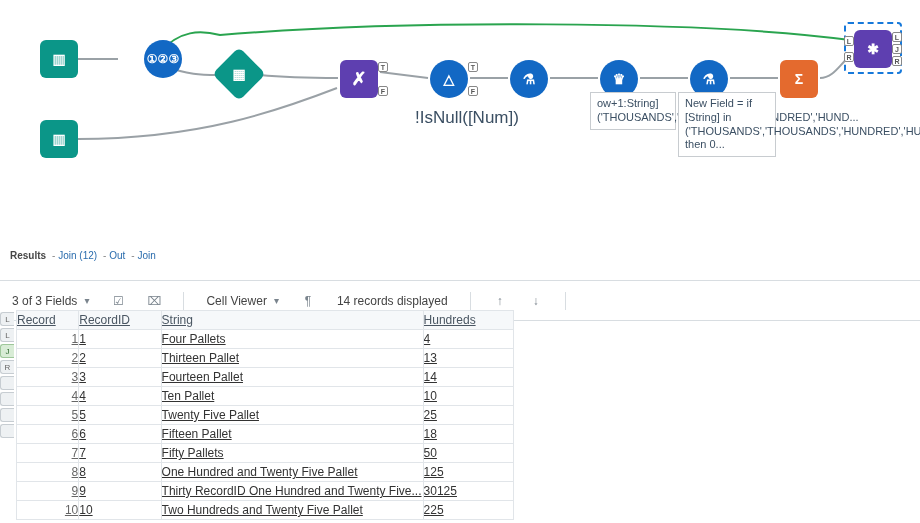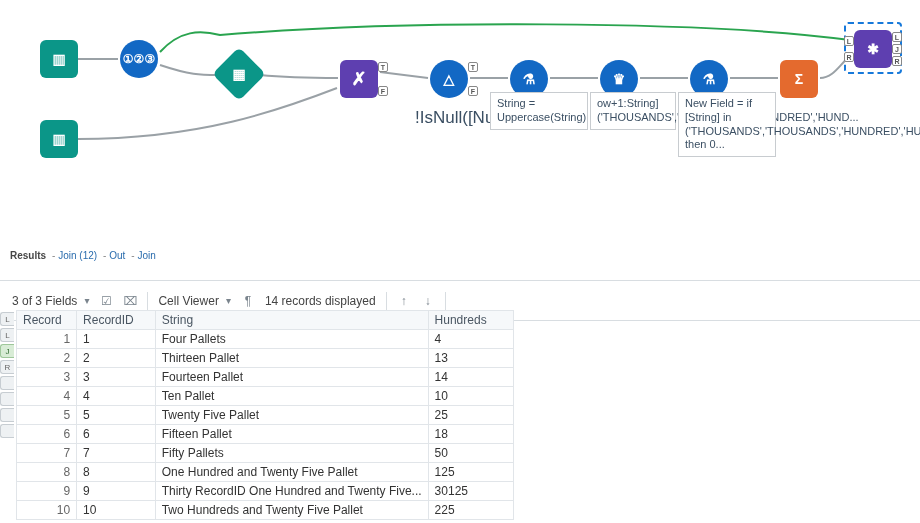--- a/index.html
+++ b/index.html
@@ -9,50 +9,50 @@
   #canvas { position: relative; width: 920px; height: 220px; background: #fff; }
   .wire { position: absolute; stroke: #9aa1a6; stroke-width: 2; fill: none; }
   .wire.green { stroke: #2aa44f; }
 
   .node { position: absolute; width: 38px; height: 38px; border-radius: 6px; display: flex; align-items: center; justify-content: center; color: #fff; font-weight: bold; font-size: 14px; cursor: pointer; }
   .node .port { position: absolute; width: 10px; height: 10px; background: #fff; border: 1px solid #888; border-radius: 2px; font-size: 7px; display: flex; align-items: center; justify-content: center; color: #555; }
   .port.tf { right:-10px; top:  2px; }
   .port.tb { right:-10px; top: 26px; }
 
   .n-input   { background: #0b9688; }
-  .n-recid   { background: #1268c4; border-radius: 50%; }
+  .n-recid   { background: #1268c4; border-radius: 50%; margin-left: 24px; }
   .n-cross   { background: #0b9688; transform: rotate(45deg); border-radius: 6px; }
   .n-cross > span { transform: rotate(-45deg); display:block; width:100%; text-align:center;}
   .n-filter  { background: #5e3fb0; }
   .n-formula { background: #1268c4; border-radius: 50%; }
   .n-summ    { background: #e46a2e; }
   .n-join    { background: #5e3fb0; border-radius: 6px; }
 
   .annobox { position: absolute; border: 1px solid #c8ccd0; background:#fff; padding: 4px 6px; font-size: 11px; line-height: 1.25; color:#3b4f63; max-width: 100px; }
   .annoSingle { position:absolute; font-size:17px; color:#3b4f63; }
 
   .sel { position:absolute; border:2px dashed #1779da; padding:2px; border-radius:4px; }
 
   
   #resultsBar { position:absolute; left:0; top:248px; width:920px; padding:2px 10px; font-size:10px; color:#2a6cad; }
   #resultsBar b { color:#464646; font-weight:600; }
   #resultsBar span.sep { color:#888; margin:0 3px; }
 
-  #toolbar { position:absolute; left:0; top:280px; width:920px; height:41px; border-top:1px solid #d8dde1; border-bottom:1px solid #d8dde1; display:flex; align-items:center; gap:10px; padding:0 12px; font-size:12px; color:#444; }
+  #toolbar { position:absolute; left:0; top:280px; width:920px; height:41px; border-top:1px solid #d8dde1; border-bottom:1px solid #d8dde1; display:flex; align-items:center; gap:22px; padding:0 12px; font-size:12px; color:#444; }
   #toolbar .tb-item { display:flex; align-items:center; gap:4px; cursor:pointer; }
   #toolbar .vsep { width:1px; height:18px; background:#d8dde1; }
   .ico { width:14px; height:14px; display:inline-flex; align-items:center; justify-content:center; color:#7a848d; }
   .caret::after{content:"▾"; font-size:10px; color:#7a848d; margin-left:3px;}
 
   #sideTabs { position:absolute; left:0; top:312px; width:16px; display:flex; flex-direction:column; gap:2px; }
   #sideTabs div { width:14px; height:14px; border:1px solid #c7cdd2; border-right:none; background:#eef1f3; font-size:8px; color:#666; display:flex; align-items:center;justify-content:center; border-radius:3px 0 0 3px; cursor:pointer;}
   #sideTabs div.on { background:#d8ecd6; border-color:#9ec79a; color:#2f6a2f;}
 
   #grid { position:absolute; left:16px; top:310px; width:498px; border-collapse:collapse; font-size:12px; }
-  #grid th, #grid td { border:1px solid #e1e5e9; padding:2px 6px; text-align:left; height:18px; white-space:nowrap; overflow:hidden; }
+  #grid th, #grid td { border:1px solid #e1e5e9; padding:2px 0; text-align:left; height:18px; white-space:nowrap; overflow:hidden;text-decoration:underline; }
   #grid th { background:#f6f8fa; color:#4a5662; font-weight:500; }
   #grid td.rn { text-align:right; color:#666; width:60px;}
   #grid col.c0 { width:62px;} #grid col.c1{width:82px;} #grid col.c2{width:260px;} #grid col.c3{width:90px;}
 </style>
 </head>
 <body>
 
 <div id="canvas">
 
   <svg width="920" height="220" style="position:absolute;left:0;top:0;pointer-events:none">
@@ -107,21 +107,20 @@
     <div class="port" style="right:-10px;top:14px">J</div>
     <div class="port" style="right:-10px;top:26px">R</div>
     <div class="port" style="left:-10px;top:6px">L</div>
     <div class="port" style="left:-10px;top:22px">R</div>
   </div>
   <div class="node n-input" style="left:40px; top:120px">
       <span>▥</span>
     </div>
 
   <span class="annoSingle" style="left:415px; top:108px">!IsNull([Num])</span>
-  <div class="annobox" style="left:490px; top:92px; width:98px">String = Uppercase(String)</div>
   <div class="annobox" style="left:590px; top:92px; width:86px">ow+1:String]
 
 ('THOUSANDS','THOUSANDS','HUNDRED','HUND...</div>
   <div class="annobox" style="left:678px; top:92px; width:98px">New Field = if [String] in ('THOUSANDS','THOUSANDS','HUNDRED','HUNDREDS') then 0...</div>
 </div>
 
 <div id="resultsBar">
   <b>Results</b>
   <span class="sep">-</span><span>Join (12)</span>
   <span class="sep">-</span><span>Out</span>

